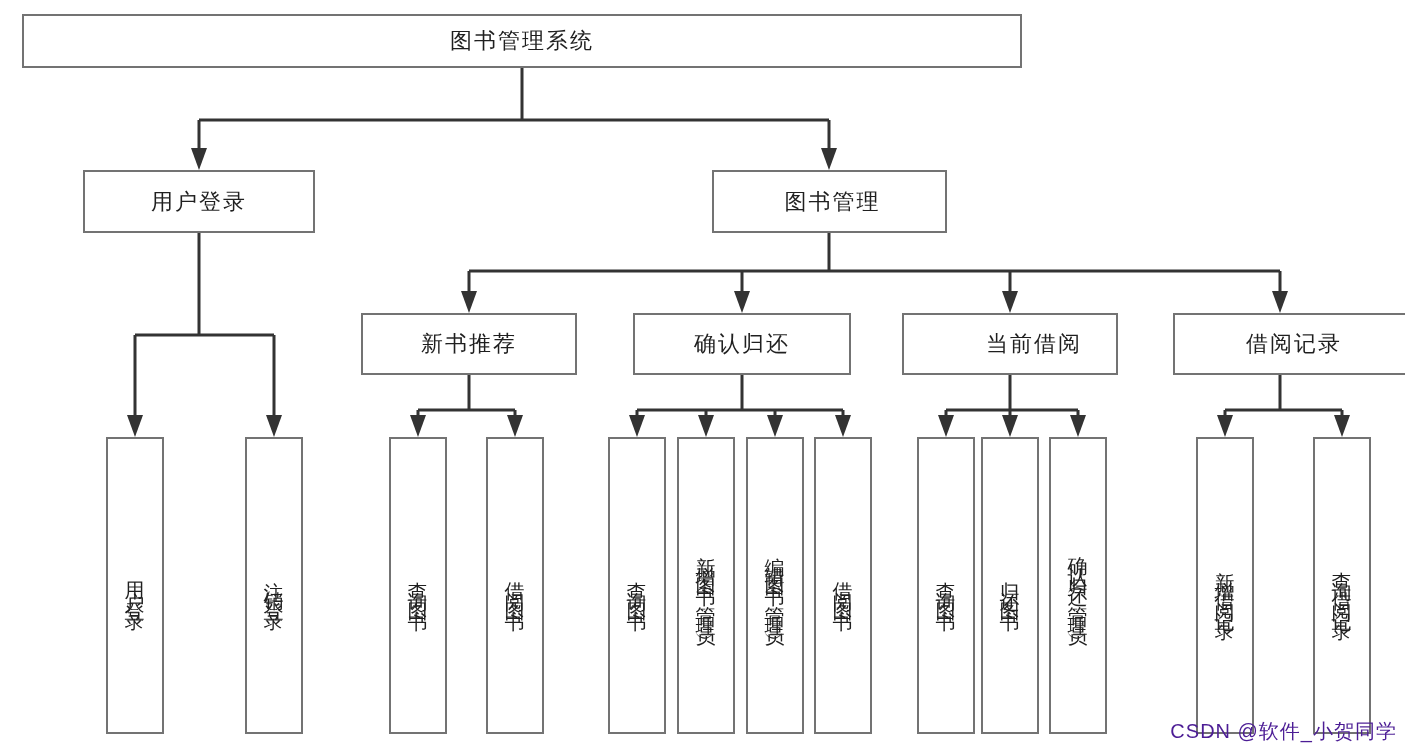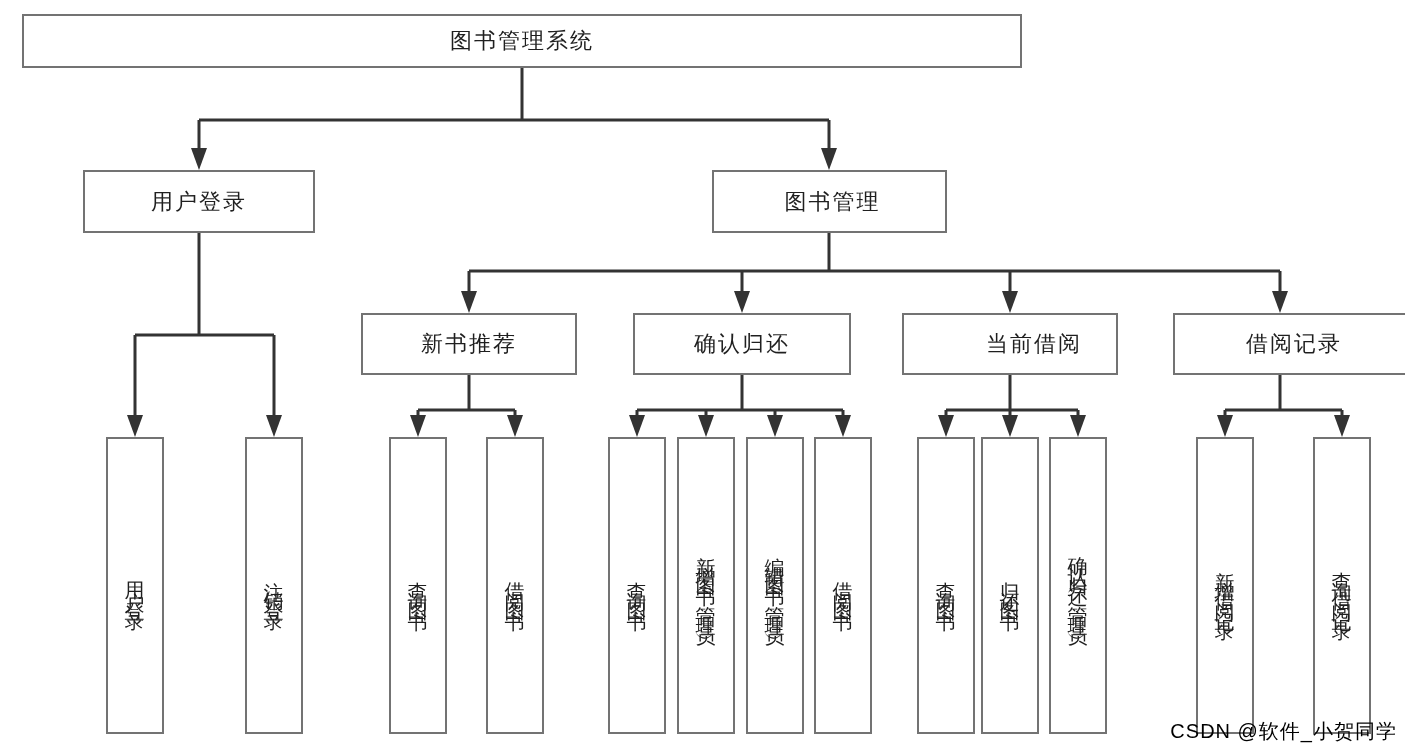--- a/index.html
+++ b/index.html
@@ -69,21 +69,21 @@
   .lf9  { left: 917px; }
   .lf10 { left: 981px; }
   .lf11 { left: 1049px; }
   .lf12 { left: 1196px; }
   .lf13 { left: 1313px; }
   #watermark {
     position: absolute;
     right: 8px;
     bottom: 2px;
     font-size: 20px;
-    color: #000000;
+    color: #4c1d95;
     letter-spacing: 1px;
     z-index: 3;
     white-space: nowrap;
   }
 </style>
 </head>
 <body>
 
 <div id="canvas">
 

